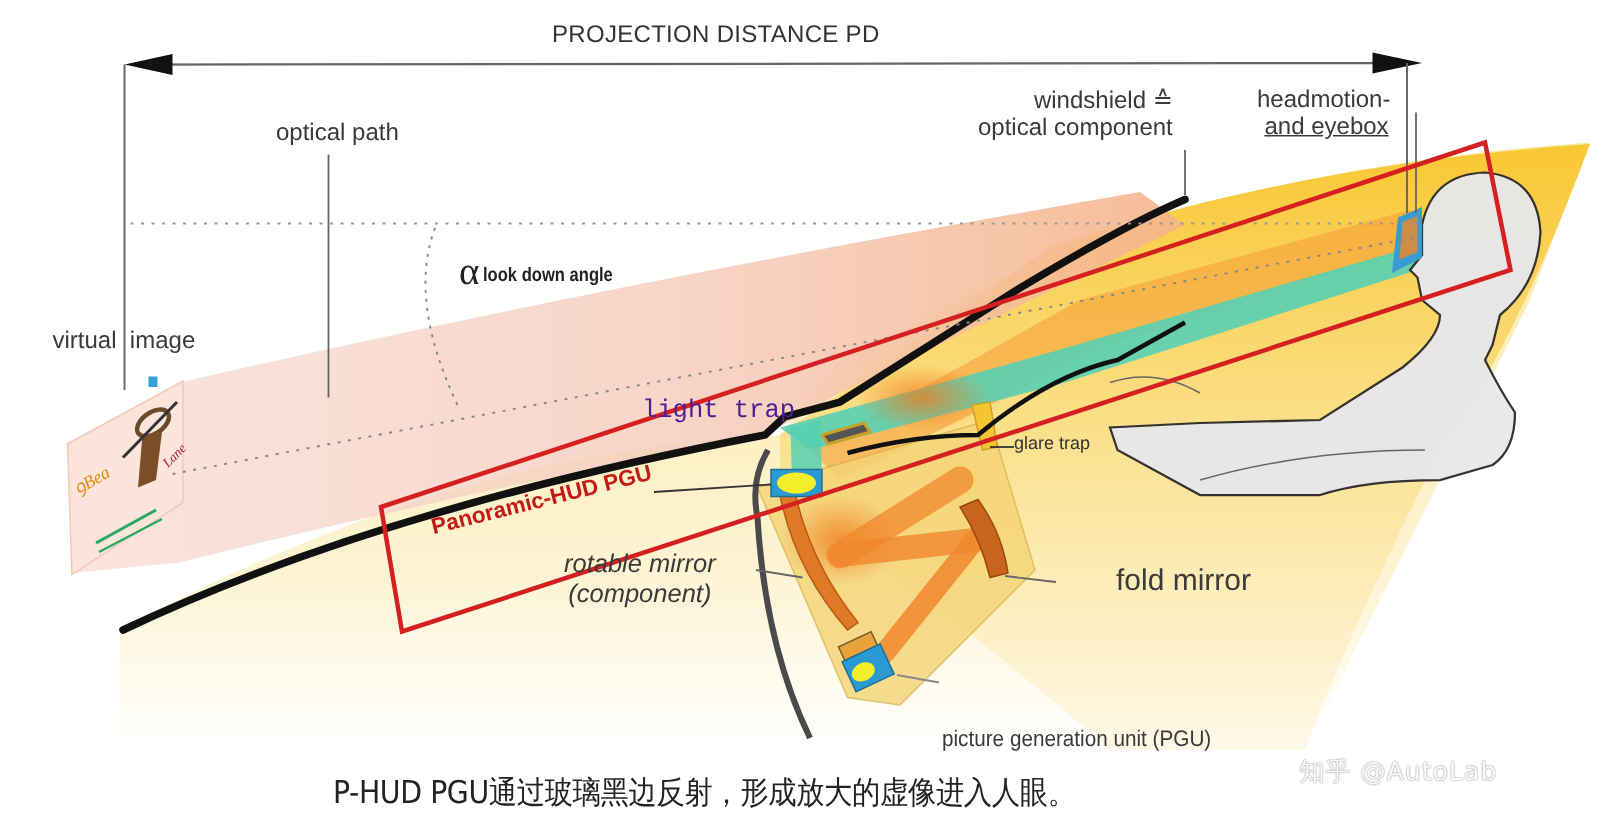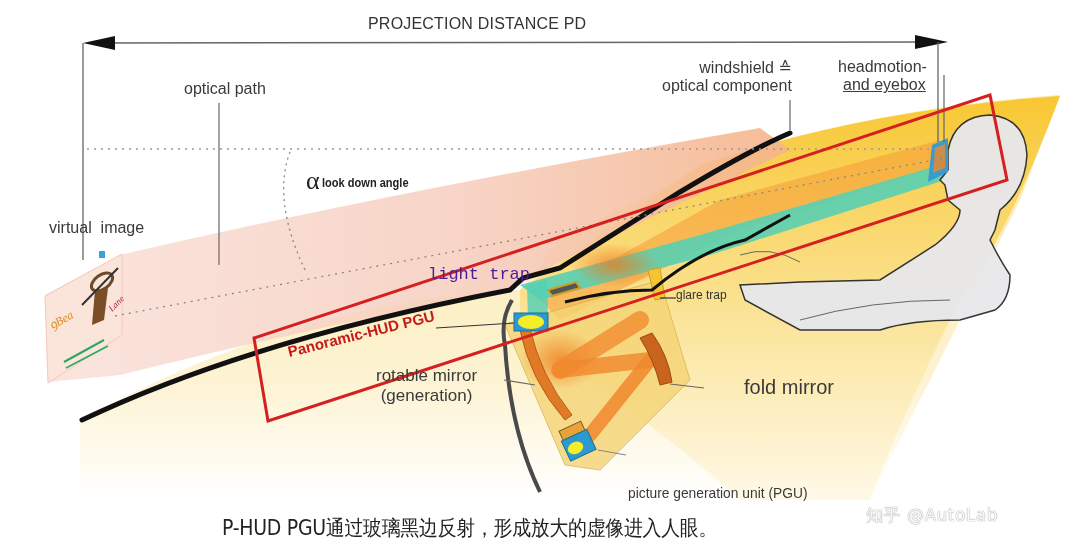--- a/index.html
+++ b/index.html
@@ -1,21 +1,21 @@
 <!DOCTYPE html>
 <html><head>
 <meta charset="utf-8">
 <style>
   html, body { margin: 0; padding: 0; background: #ffffff; }
   body { width: 1080px; height: 552px; overflow: hidden; position: relative; font-family: "Liberation Sans", sans-serif; }
   #stage { position: absolute; left: 0; top: 0; width: 1080px; height: 552px; }
   svg { position: absolute; left: 0; top: 0; }
   .lbl { position: absolute; color: #3a3a3a; font-family: "Liberation Sans", sans-serif; white-space: nowrap; line-height: 1.15; }
-  .lbl.center { text-align: center; }
-  .lbl.right { text-align: right; margin-left: 10px; }
+  .lbl.center { text-align: center; font-style: italic; }
+  .lbl.right { text-align: right; }
   #pd-title { left: 368px; top: 15px; font-size: 16px; letter-spacing: 0.2px; color: #333; }
   #alpha { left: 306px; top: 166px; font-family: "Liberation Serif", serif; font-size: 26px; color: #222; }
   #look-down { left: 322px; top: 176px; font-size: 13px; color: #222; font-weight: bold; transform: scaleX(0.85); transform-origin: left; }
   #lbl-optical-path { left: 184px; top: 80px; font-size: 16px; }
   #lbl-virtual-image { left: 35px; top: 219px; font-size: 16px; }
   #lbl-windshield { left: 652px; top: 59px; font-size: 16px; }
   #lbl-headmotion { left: 838px; top: 58px; font-size: 16px; }
   #lbl-light-trap { left: 428px; top: 265px; font-size: 17px; color: #4c1d95; font-family: Liberation Mono, monospace; }
   #lbl-glare-trap { left: 676px; top: 289px; font-size: 12px; color: #333; }
   #lbl-rotable { left: 376px; top: 366px; font-size: 17px; }
@@ -142,40 +142,40 @@
   <line x1="660" y1="298" x2="676" y2="298" stroke="#333" stroke-width="1.2"></line>
   <line x1="504" y1="380" x2="535" y2="385" stroke="#666" stroke-width="1.2"></line>
   <line x1="670" y1="384" x2="704" y2="388" stroke="#666" stroke-width="1.2"></line>
   <line x1="598" y1="450" x2="626" y2="455" stroke="#888" stroke-width="1.2"></line>
 
   <polygon points="254,338 990,95 1007,180 268,421" fill="none" stroke="#d42020" stroke-width="3"></polygon>
 </svg>
 
 <div id="pd-title" class="lbl">PROJECTION DISTANCE   PD</div>
 <div id="lbl-optical-path" class="lbl">optical path</div>
-<div id="lbl-virtual-image" class="lbl" style="white-space: pre; margin-left: 14px;">virtual  image</div>
+<div id="lbl-virtual-image" class="lbl" style="white-space: pre;">virtual  image</div>
 <div id="alpha" class="lbl">α</div>
 <div id="look-down" class="lbl">look down angle</div>
 
 <div id="lbl-windshield" class="lbl right">
   <div style="padding-left: 34px;">windshield  ≙</div>
   <div>optical component</div>
 </div>
 <div id="lbl-headmotion" class="lbl">
   <div>headmotion-</div>
   <div style="padding-left: 5px; text-decoration: underline;">and eyebox</div>
 </div>
 
 <div id="lbl-light-trap" class="lbl">light trap</div>
 <div id="lbl-glare-trap" class="lbl">glare trap</div>
 <div id="lbl-panoramic" class="lbl">Panoramic-HUD PGU</div>
 
 <div id="lbl-rotable" class="lbl center">
   <div>rotable mirror</div>
-  <div>(generation)</div>
+  <div>(component)</div>
 </div>
 <div id="lbl-fold" class="lbl">
   <div style="padding-left: 4px;">fold mirror</div>
 </div>
 <div id="lbl-pgu-unit" class="lbl">picture generation unit (PGU)</div>
 
 <div id="caption" class="lbl">P-HUD PGU通过玻璃黑边反射，形成放大的虚像进入人眼。</div>
 <div id="watermark" class="lbl">知乎 @AutoLab</div>
 </div>
 

